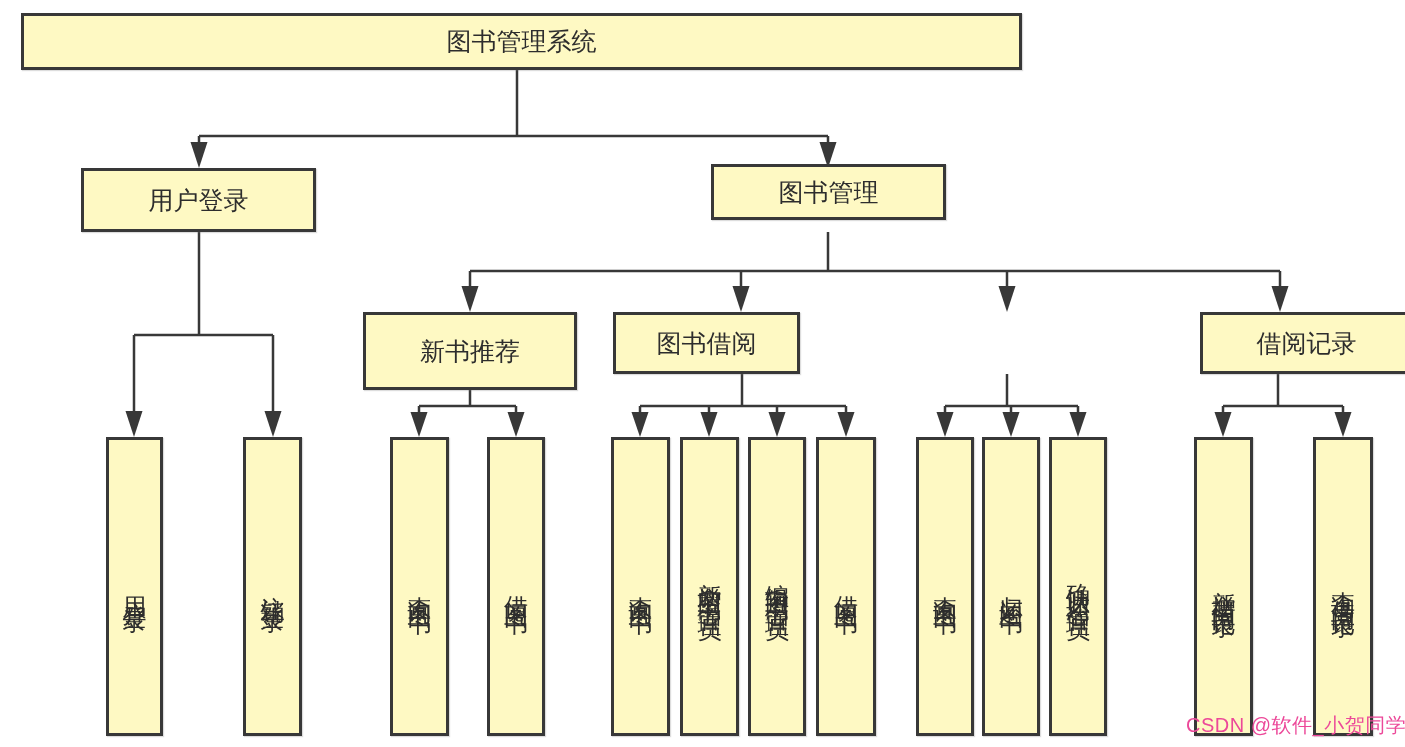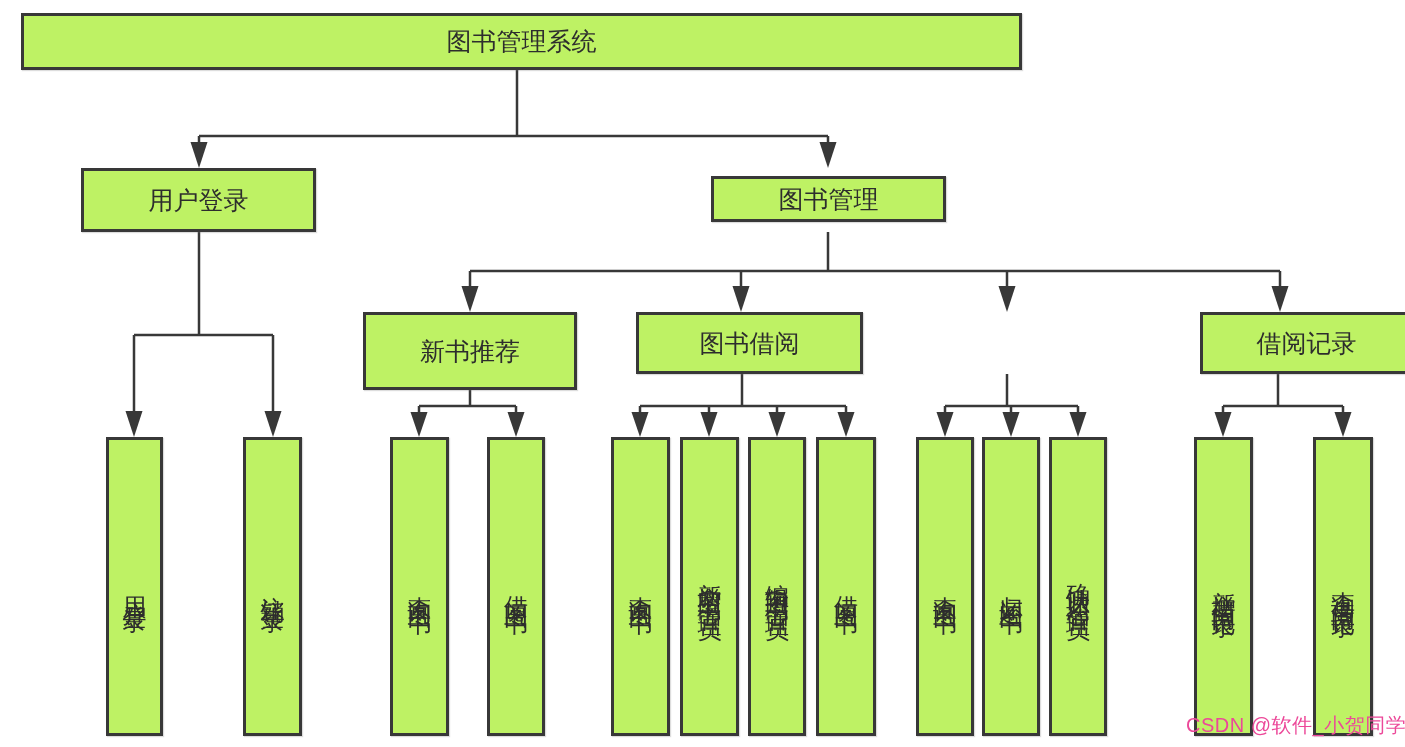--- a/index.html
+++ b/index.html
@@ -13,21 +13,21 @@
     overflow: hidden;
   }
   .connector-layer {
     position: absolute;
     left: 0; top: 0;
     width: 1405px; height: 747px;
     pointer-events: none;
   }
   .node {
     position: absolute;
-    background: #bef264;
+    background: #fef9c3;
     border: 3px solid #383838;
     color: #2d2d2d;
     display: flex;
     align-items: center;
     justify-content: center;
     font-size: 25px;
     line-height: 1;
     box-shadow: 1px 1px 1px rgba(120,120,120,0.25);
   }
   .node.h span {
@@ -106,28 +106,28 @@
     </g>
   </svg>
 
   <div class="node h" style="left:21px;top:13px;width:1001px;height:57px">
     <span>图书管理系统</span>
   </div>
 
   <div class="node h" style="left:81px;top:168px;width:235px;height:64px">
     <span>用户登录</span>
   </div>
-  <div class="node h" style="left:711px;top:176px;width:235px;height:46px">
+  <div class="node h" style="left:711px;top:164px;width:235px;height:56px">
     <span>图书管理</span>
   </div>
 
   <div class="node h" style="left:363px;top:312px;width:214px;height:78px">
     <span>新书推荐</span>
   </div>
-  <div class="node h" style="left:636px;top:312px;width:227px;height:62px">
+  <div class="node h" style="left:613px;top:312px;width:187px;height:62px">
     <span>图书借阅</span>
   </div>
   <div class="node h" style="left:1200px;top:312px;width:213px;height:62px">
     <span>借阅记录</span>
   </div>
 
   <div class="node v" style="left:106px;top:437px;width:57px;height:299px">
     <span>用户登录</span>
   </div>
   <div class="node v" style="left:243px;top:437px;width:59px;height:299px">

